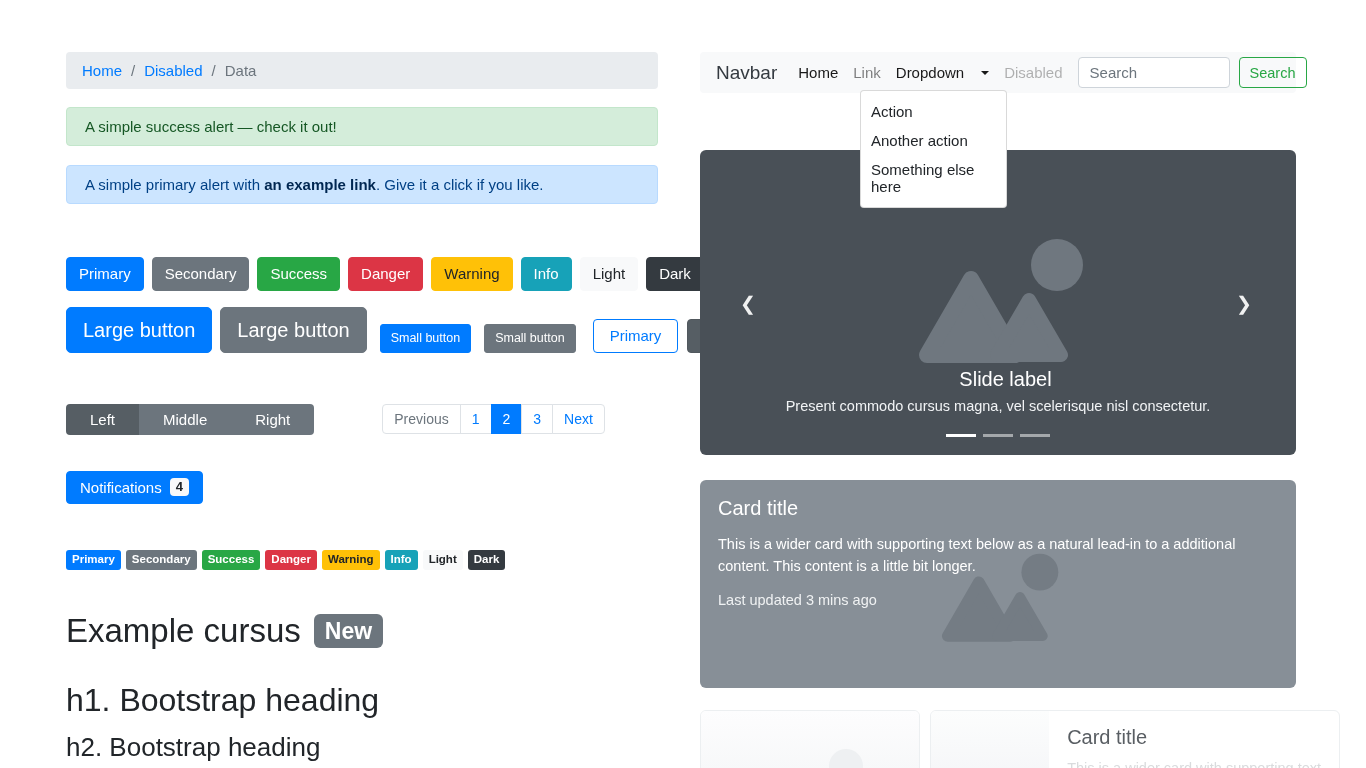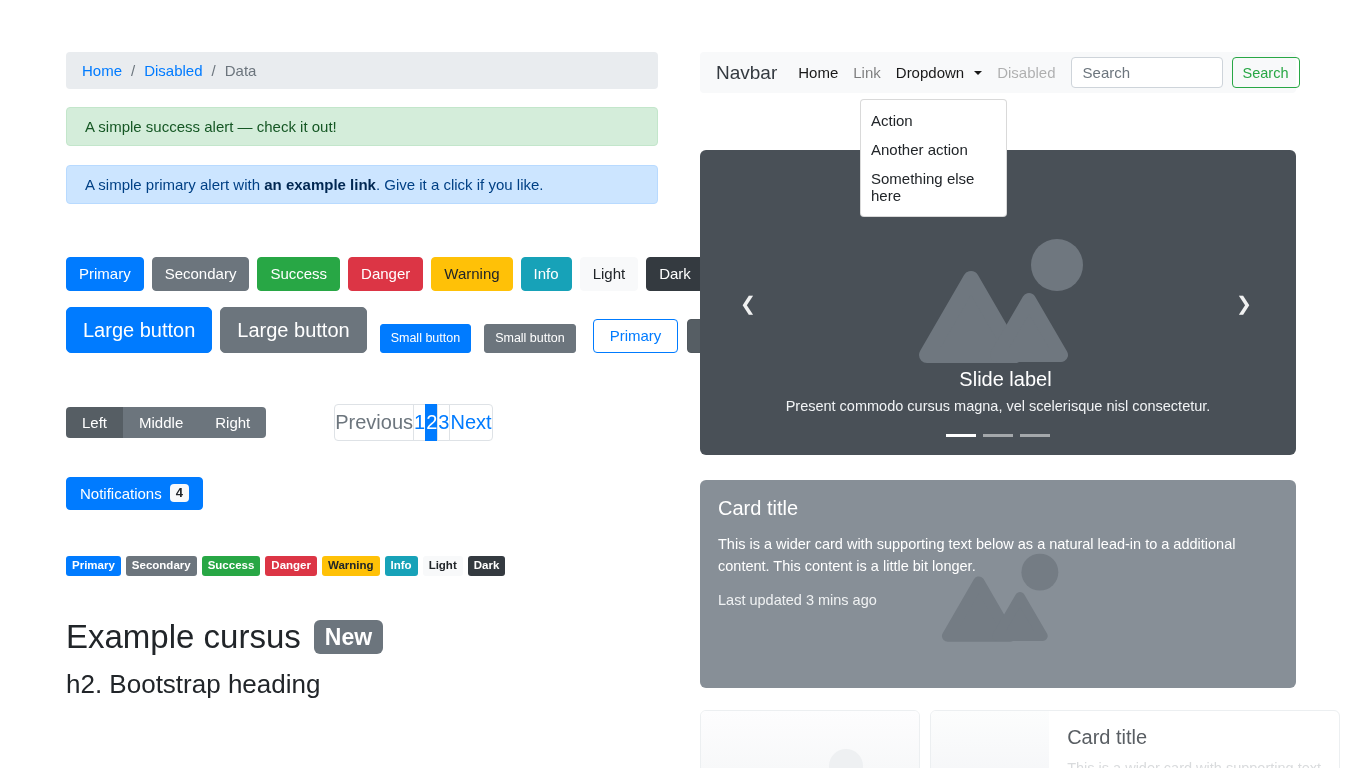--- a/index.html
+++ b/index.html
@@ -50,27 +50,27 @@
   .btn-row  { display: flex; align-items: center; gap: 8px; margin-top: 53px; }
   .btn-row2 { display: flex; align-items: flex-end; gap: 8px; margin-top: 16px; }
   .btn-lg { font-size: 20px; padding: 9px 16px; border-radius: 5px; }
   .btn-sm { font-size: 12.5px; padding: 5px 10px; border-radius: 3px; margin-left: 5px; }
   .btn-outline-primary { background: #fff; border-color: #007bff; color: #007bff; padding: 6px 16px; margin-left: 9px; }
   .btn-checked { background: #565e64; border-color: #51585e; color: #fff; padding: 6px 14px; margin-left: 1px; }
 
   
   .row-group-pag { display: flex; align-items: center; margin-top: 51px; }
   .btn-group { display: inline-flex; border-radius: 4px; overflow: hidden; }
-  .btn-group .seg { background: #6c757d; color: #fff; padding: 7px 16px; font-size: 15px; cursor: pointer; }
+  .btn-group .seg { background: #6c757d; color: #fff; padding: 7px 24px; font-size: 15px; cursor: pointer; }
   .btn-group .seg.active { background: #565e64; }
 
   .pagination { display: inline-flex; margin-left: 68px; }
   .page-item {
     border: 1px solid #dee2e6; background: #fff; color: #007bff;
-    padding: 6px 0; font-size: 20px; margin-left: -1px; cursor: pointer;
+    padding: 6px 11px; font-size: 14px; margin-left: -1px; cursor: pointer;
   }
   .page-item.first { border-radius: 4px 0 0 4px; margin-left: 0; }
   .page-item.last  { border-radius: 0 4px 4px 0; }
   .page-item.disabled { color: #6c757d; cursor: default; }
   .page-item.active { background: #007bff; border-color: #007bff; color: #fff; }
 
   
   .notif-row { margin-top: 36px; }
   .btn-notif { display: inline-flex; align-items: center; gap: 8px; padding: 6px 13px; }
   .badge-count { background: #f8f9fa; color: #212529; font-weight: 700; font-size: 13px; border-radius: 4px; padding: 2px 6px; line-height: 1.1; }
@@ -95,30 +95,30 @@
 
   
   .navbar {
     background: #f8f9fa; border-radius: 4px; height: 41px;
     display: flex; align-items: center; padding: 0 16px; position: relative;
   }
   .nav-brand { font-size: 19px; color: #343a40; margin-right: 21px; cursor: pointer; }
   .nav-link { font-size: 15px; margin-right: 15px; cursor: pointer; }
   .nav-home { color: rgba(0,0,0,.9); }
   .nav-plain { color: rgba(0,0,0,.5); }
-  .nav-dropdown { color: rgba(0,0,0,.9); display: inline-flex; align-items: center; gap: 10px; }
+  .nav-dropdown { color: rgba(0,0,0,.9); display: inline-flex; align-items: center; gap: 17px; }
   .caret-down { width: 0; height: 0; border-left: 4px solid transparent; border-right: 4px solid transparent; border-top: 4px solid rgba(0,0,0,.9); display: inline-block; }
   .nav-disabled { color: rgba(0,0,0,.3); cursor: default; }
   .nav-spacer { flex: 1; }
   .search-input { width: 152px; height: 31px; border: 1px solid #ced4da; border-radius: 4px; padding: 0 11px; font-size: 15px; font-family: inherit; color: #495057; background: #fff; }
   .search-input::placeholder { color: #6c757d; opacity: 1; }
   .search-btn { margin-left: 9px; height: 31px; background: transparent; border: 1px solid #28a745; color: #28a745; border-radius: 4px; padding: 0 10px; font-size: 14.5px; font-family: inherit; cursor: pointer; }
 
   .dropdown-menu {
-    position: absolute; left: 160px; top: 47px; width: 147px;
+    position: absolute; left: 160px; top: 38px; width: 147px;
     background: #fff; border: 1px solid rgba(0,0,0,.15); border-radius: 4px;
     padding: 6px 0; z-index: 30;
   }
   .dropdown-item { padding: 6px 10px; font-size: 15px; color: #212529; cursor: pointer; }
 
   
   .carousel { margin-top: 57px; height: 305px; background: #495057; border-radius: 6px; position: relative; overflow: hidden; }
   .carousel-control { position: absolute; top: 50%; transform: translateY(-50%); color: #fff; font-size: 19px; cursor: pointer; opacity: .92; z-index: 3; }
   .carousel-control.prev { left: 40px; }
   .carousel-control.next { right: 44px; }
@@ -223,20 +223,21 @@
     <span class="badge badge-info">Info</span>
     <span class="badge badge-light">Light</span>
     <span class="badge badge-dark">Dark</span>
   </div>
 
   <div class="example-heading">
     <span>Example cursus</span>
     <span class="badge-new">New</span>
   </div>
 
+  <div class="h1">h1. Bootstrap heading</div>
   <div class="h2">h2. Bootstrap heading</div>
 
 </div>
 
 <div class="right-col">
 
   <nav class="navbar">
     <span class="nav-brand">Navbar</span>
     <span class="nav-link nav-home">Home</span>
     <span class="nav-link nav-plain">Link</span>

